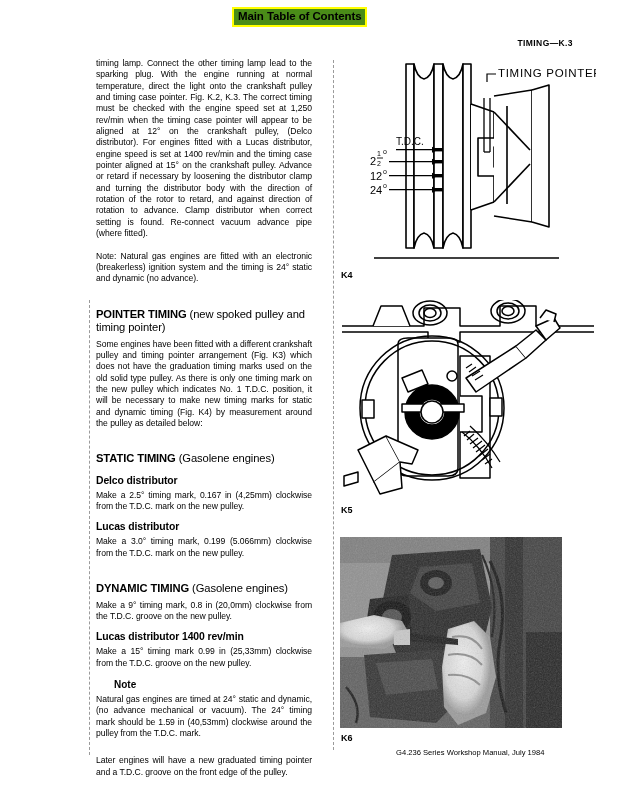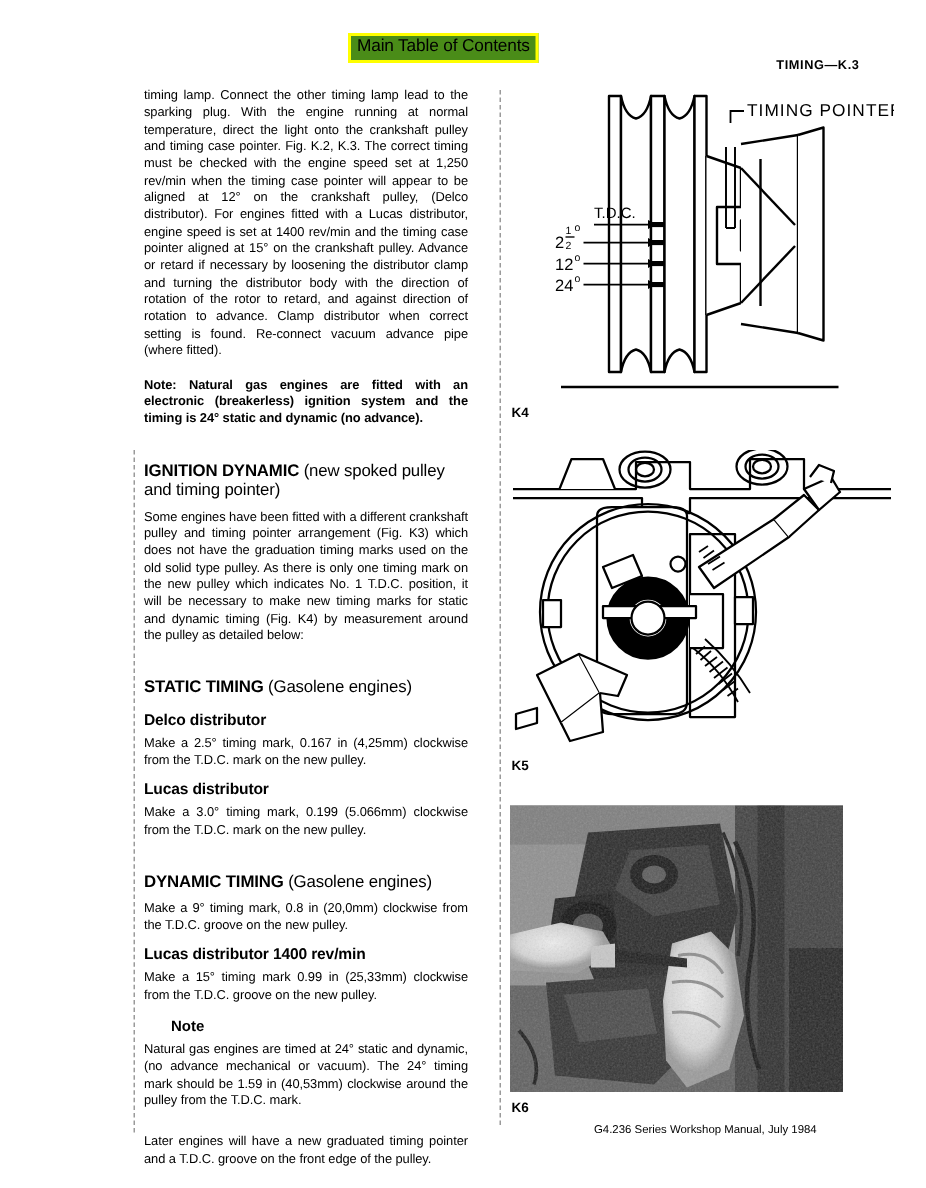--- a/index.html
+++ b/index.html
@@ -17,27 +17,27 @@
   }
 
   
   #toc-bar {
     position: absolute;
     top: 0; left: 0;
     width: 617px; height: 34px;
   }
   #toc-button {
     position: absolute;
-    left: 232px; top: 22px;
+    left: 232px; top: 7px;
     padding: 1px 4px 2px 4px;
     background: #4a8c18;
     border: 2px solid #ffff00;
     color: #000000;
     font-size: 11.5px;
-    font-weight: normal;
+    font-weight: bold;
     font-family: "Liberation Sans", sans-serif;
     letter-spacing: -0.1px;
     line-height: 13px;
     white-space: nowrap;
     cursor: pointer;
   }
 
   
   #running-head {
     position: absolute;
@@ -55,21 +55,21 @@
     width: 216px;
     color: #000000;
   }
   .para {
     font-size: 8.6px;
     line-height: 11.35px;
     text-align: justify;
     margin: 0 0 9px 0;
     letter-spacing: -0.05px;
   }
-  .note-para { margin-top: 11px; font-weight: bold; }
+  .note-para { margin-top: 11px; }
 
   h2.sec {
     font-size: 11.2px;
     font-weight: bold;
     margin: 0 0 4px 0;
     line-height: 13.5px;
     letter-spacing: -0.1px;
   }
   h2.sec .light { font-weight: normal; }
 
@@ -143,21 +143,21 @@
   <div class="dashrule" id="dash-mid"></div>
 
   <div id="text-col">
 
     <p class="para">timing lamp. Connect the other timing lamp lead to the sparking plug. With the engine running at normal temperature, direct the light onto the crankshaft pulley and timing case pointer. Fig. K.2, K.3. The correct timing must be checked with the engine speed set at 1,250 rev/min when the timing case pointer will appear to be aligned at 12° on the crankshaft pulley, (Delco distributor). For engines fitted with a Lucas distributor, engine speed is set at 1400 rev/min and the timing case pointer aligned at 15° on the crankshaft pulley. Advance or retard if necessary by loosening the distributor clamp and turning the distributor body with the direction of rotation of the rotor to retard, and against direction of rotation to advance. Clamp distributor when correct setting is found. Re-connect vacuum advance pipe (where fitted).</p>
 
     <p class="para note-para">Note: Natural gas engines are fitted with an electronic (breakerless) ignition system and the timing is 24° static and dynamic (no advance).</p>
 
     <div class="blockgap"></div>
 
-    <h2 class="sec"><span>IGNITION DYNAMIC</span><span class="light"> (new spoked pulley and timing pointer)</span></h2>
+    <h2 class="sec"><span>POINTER TIMING</span><span class="light"> (new spoked pulley and timing pointer)</span></h2>
 
     <p class="para">Some engines have been fitted with a different crankshaft pulley and timing pointer arrangement (Fig. K3) which does not have the graduation timing marks used on the old solid type pulley. As there is only one timing mark on the new pulley which indicates No. 1 T.D.C. position, it will be necessary to make new timing marks for static and dynamic timing (Fig. K4) by measurement around the pulley as detailed below:</p>
 
     <div class="blockgap"></div>
 
     <h2 class="sec"><span>STATIC TIMING</span><span class="light"> (Gasolene engines)</span></h2>
 
     <h3 class="sub">Delco distributor</h3>
     <p class="para">Make a 2.5° timing mark, 0.167 in (4,25mm) clockwise from the T.D.C. mark on the new pulley.</p>
 

